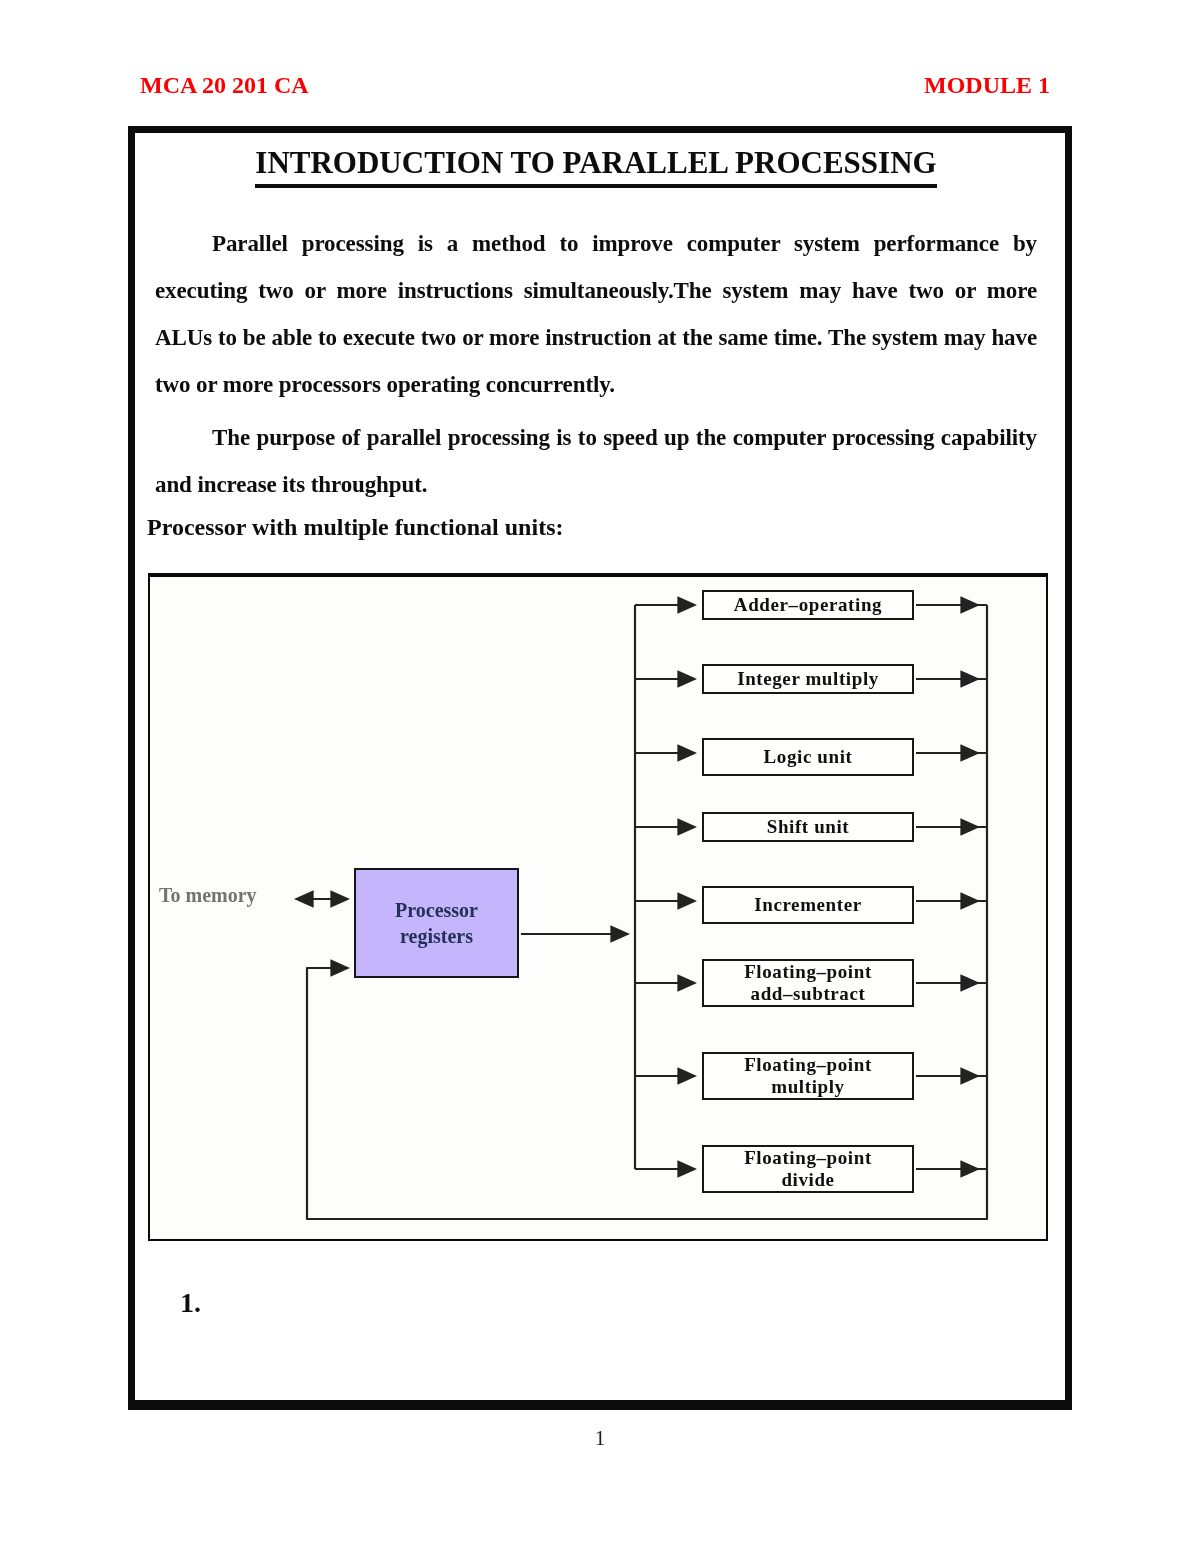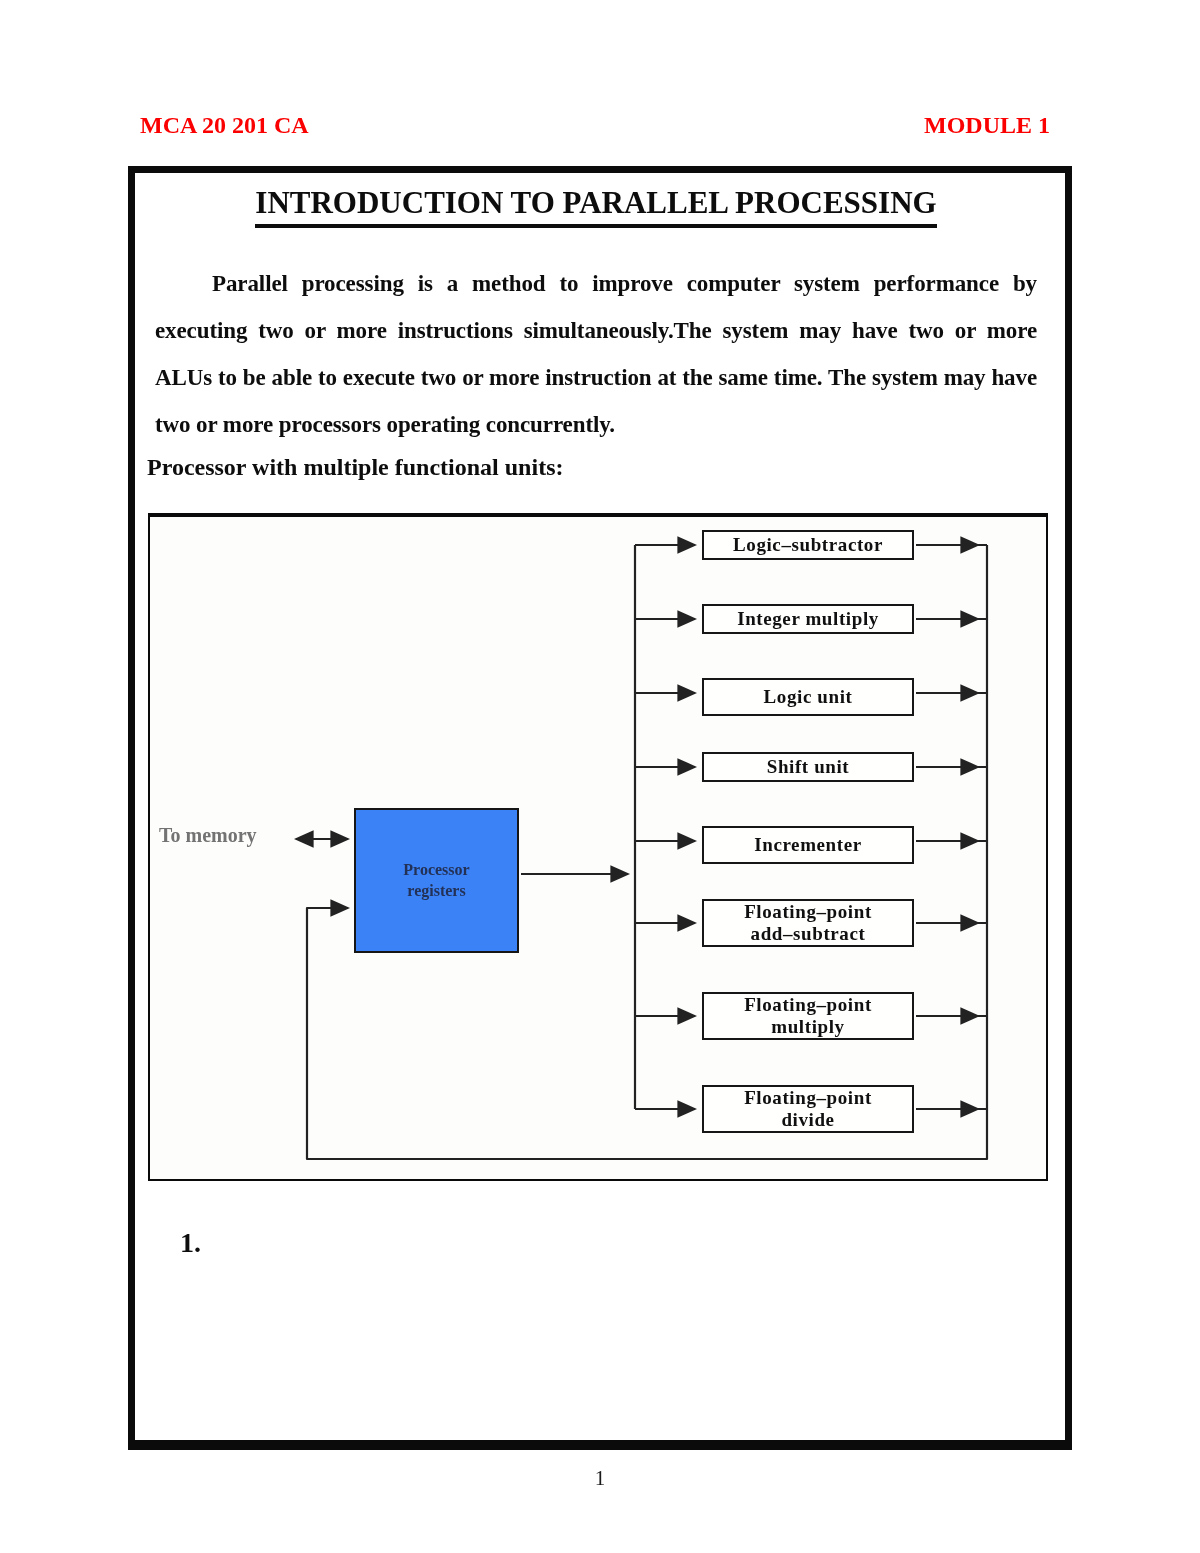--- a/index.html
+++ b/index.html
@@ -8,21 +8,21 @@
     width: 1200px; height: 1553px;
     font-family: "Liberation Serif", serif;
     color: #0d0d0d;
     position: relative;
     overflow: hidden;
   }
 
   
   .page-header {
     display: flex; justify-content: space-between;
-    padding: 112px 150px 0 140px;
+    padding: 72px 150px 0 140px;
     font-size: 24px; font-weight: bold; color: #fb0000;
   }
 
   
   .content-box {
     margin: 27px 0 0 128px;
     width: 944px; height: 1284px;
     border: 7px solid #0b0b0b;
     border-bottom-width: 10px;
     padding: 8px 20px 8px 12px;
@@ -75,26 +75,26 @@
     display: flex; align-items: center; justify-content: center;
     text-align: center;
     font-size: 19px; font-weight: bold; color: #101010;
     letter-spacing: 0.6px;
     white-space: pre-line;
     line-height: 1.15;
   }
 
   .proc-box {
     position: absolute;
-    left: 204px; top: 291px; width: 165px; height: 145px;
+    left: 204px; top: 291px; width: 165px; height: 110px;
     border: 2px solid #161616;
-    background: #3b82f6;
+    background: #c4b5fd;
     display: flex; align-items: center; justify-content: center;
     text-align: center;
-    font-size: 16px; font-weight: bold; color: #233156;
+    font-size: 20px; font-weight: bold; color: #233156;
     white-space: pre-line;
     line-height: 1.3;
   }
 
   .memory-label {
     position: absolute;
     left: 9px; top: 307px; width: 126px;
     font-size: 20px; font-weight: bold; color: #737373;
   }
 
@@ -127,20 +127,21 @@
 </div>
 
 <div class="content-box">
 
   <h1 class="doc-title">
     <span class="underlined">INTRODUCTION TO PARALLEL PROCESSING</span>
   </h1>
 
   <p class="body-para first">Parallel processing is a method to improve computer system performance by executing two or more instructions simultaneously.The system may have two or more ALUs to be able to execute two or more instruction at the same time. The system may have two or more processors operating concurrently.</p>
 
+  <p class="body-para second">The purpose of parallel processing is to speed up the computer processing capability and increase its throughput.</p>
 
   <h2 class="section-heading">Processor with multiple functional units:</h2>
 
   <div class="diagram">
 
     <svg width="900" height="668" viewBox="0 0 900 668">
       <defs>
         <marker id="arr" viewBox="0 0 9 8" refX="8" refY="4" markerWidth="9" markerHeight="8" orient="auto-start-reverse">
           <path d="M0,0 L9,4 L0,8 z" fill="#222222"></path>
         </marker>
@@ -175,21 +176,21 @@
 
         <path d="M837,28 V642 H157 V391 H198" marker-end="url(#arr)"></path>
       </g>
     </svg>
 
     <div class="memory-label">To memory</div>
 
     <div class="proc-box">Processor
 registers</div>
 
-    <div class="fu-box" style="top:13px;height:30px">Logic–subtractor</div>
+    <div class="fu-box" style="top:13px;height:30px">Adder–operating</div>
     <div class="fu-box" style="top:87px;height:30px">Integer multiply</div>
     <div class="fu-box" style="top:161px;height:38px">Logic unit</div>
     <div class="fu-box" style="top:235px;height:30px">Shift unit</div>
     <div class="fu-box" style="top:309px;height:38px">Incrementer</div>
     <div class="fu-box" style="top:382px;height:48px">Floating–point
 add–subtract</div>
     <div class="fu-box" style="top:475px;height:48px">Floating–point
 multiply</div>
     <div class="fu-box" style="top:568px;height:48px">Floating–point
 divide</div>

